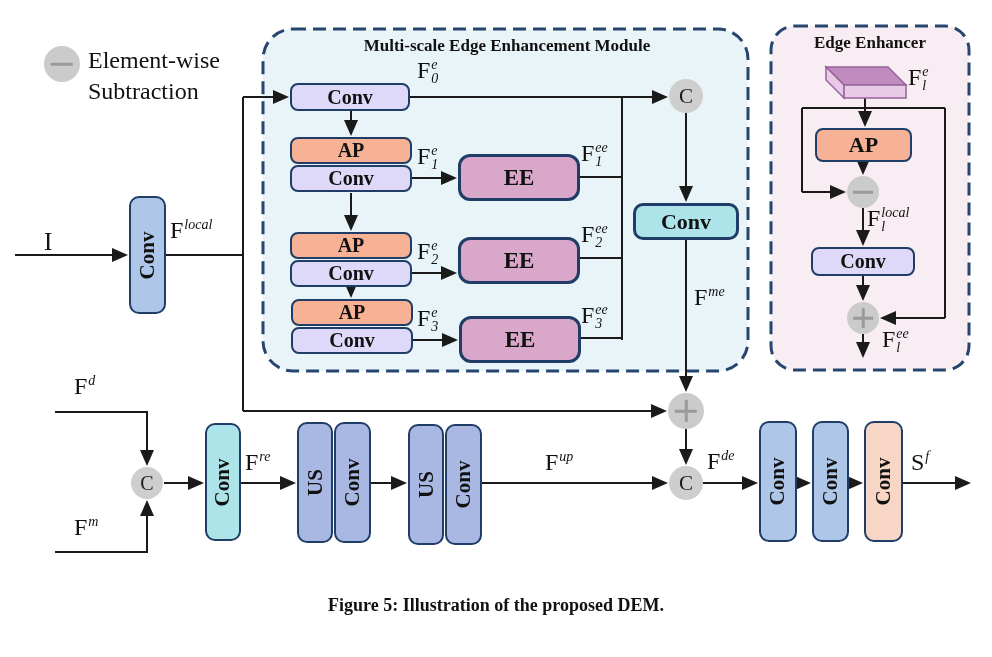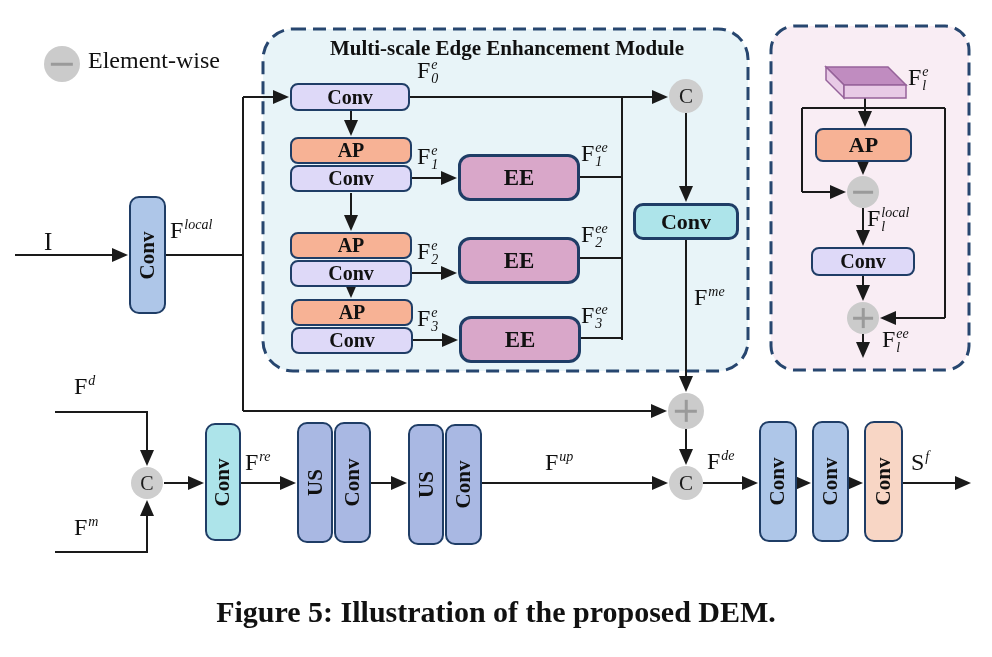--- a/index.html
+++ b/index.html
@@ -24,24 +24,24 @@
   .opnode{position:absolute;z-index:3;border-radius:50%;background:#cbcbcb;}
   .opnode::before{content:"";position:absolute;left:50%;top:50%;width:62%;height:2.5px;
                   background:#9a9a9a;transform:translate(-50%,-50%);}
   .opnode.plus::after{content:"";position:absolute;left:50%;top:50%;width:2.5px;height:62%;
                   background:#9a9a9a;transform:translate(-50%,-50%);}
   .mlabel{position:absolute;z-index:3;font-size:24px;white-space:nowrap;}
   .mlabel .ss{display:inline-block;vertical-align:middle;font-size:14px;line-height:1.05;
               font-style:italic;margin-left:1px;}
   .mlabel .msup{display:block;min-height:1em;}
   .mlabel .msub{display:block;min-height:1em;}
-  .boxtitle{position:absolute;z-index:2;font-weight:bold;font-size:21px;text-align:center;}
+  .boxtitle{position:absolute;z-index:2;font-weight:bold;font-size:17px;text-align:center;}
   .legendtext{position:absolute;z-index:2;font-size:24px;line-height:31px;}
   #caption{position:absolute;z-index:2;left:0;top:595px;width:992px;text-align:center;
-           font-weight:bold;font-size:30px;}
+           font-weight:bold;font-size:18px;}
 </style>
 </head>
 <body>
 
 <div id="fig">
 
   <svg class="layer" width="992" height="657" viewBox="0 0 992 657">
     <defs>
       <marker id="ah" markerWidth="8" markerHeight="7" refX="6.5" refY="3.5" orient="auto">
         <path d="M0,0 L8,3.5 L0,7 Z" fill="#1a1a1a"></path>
@@ -102,23 +102,25 @@
     <g stroke="#96639a" stroke-width="1.5">
       <polygon points="826,67 888,67 906,85 844,85" fill="#c08cc0"></polygon>
       <polygon points="826,67 844,85 844,98 826,80" fill="#e8cae6"></polygon>
       <polygon points="844,85 906,85 906,98 844,98" fill="#e8cae6"></polygon>
     </g>
   </svg>
 
   <div class="opnode" style="left:44px;top:46px;width:36px;height:36px"></div>
   <div class="legendtext" style="left:88px;top:45px">
     <div>Element-wise</div>
+    <div>Subtraction</div>
   </div>
 
   <div class="boxtitle" style="left:268px;top:36px;width:478px">Multi-scale Edge Enhancement Module</div>
+  <div class="boxtitle" style="left:771px;top:33px;width:198px">Edge Enhancer</div>
 
   <div class="hblock lav" style="left:290px;top:83px;width:120px;height:28px">Conv</div>
   <div class="hblock sal" style="left:290px;top:137px;width:122px;height:27px">AP</div>
   <div class="hblock lav" style="left:290px;top:165px;width:122px;height:27px">Conv</div>
   <div class="hblock sal" style="left:290px;top:232px;width:122px;height:27px">AP</div>
   <div class="hblock lav" style="left:290px;top:260px;width:122px;height:27px">Conv</div>
   <div class="hblock sal" style="left:291px;top:299px;width:122px;height:27px">AP</div>
   <div class="hblock lav" style="left:291px;top:327px;width:122px;height:27px">Conv</div>
   <div class="hblock mau" style="left:458px;top:154px;width:122px;height:47px">EE</div>
   <div class="hblock mau" style="left:458px;top:237px;width:122px;height:47px">EE</div>

